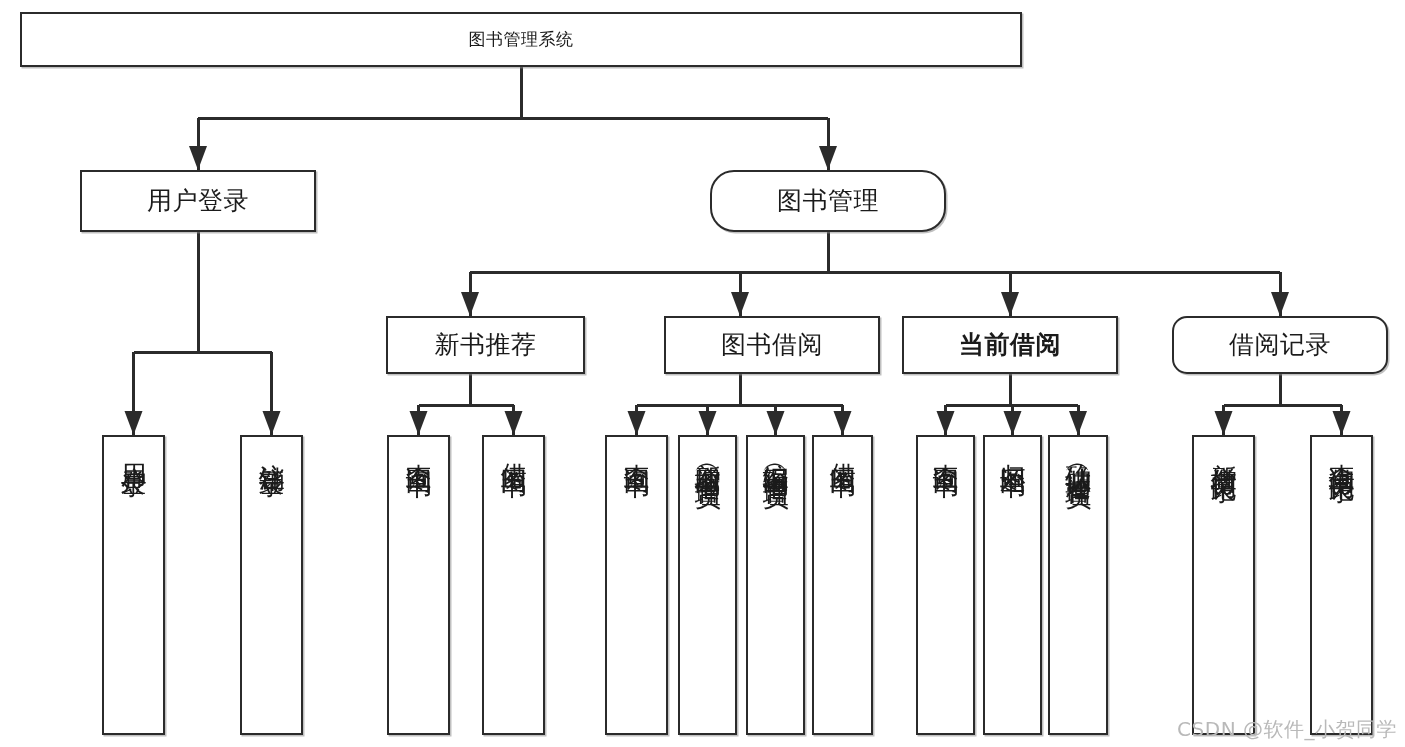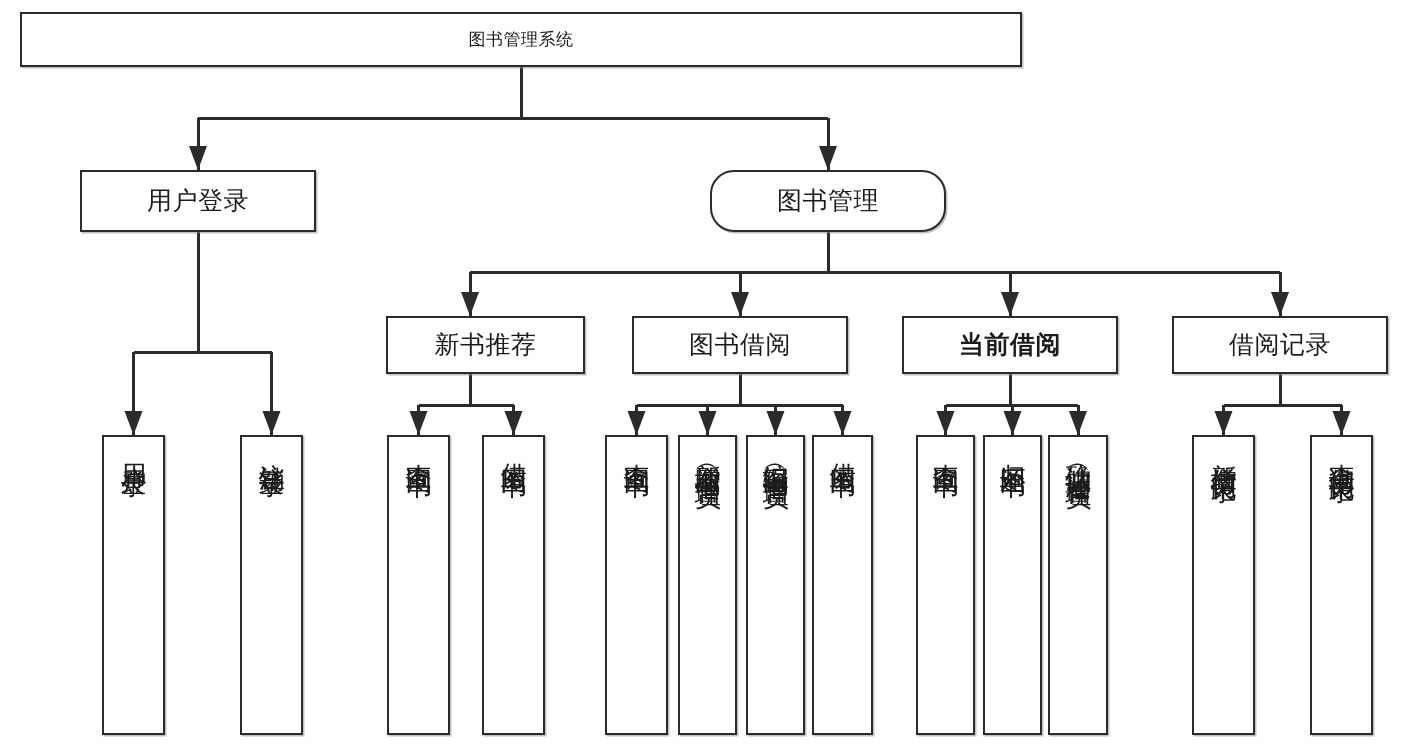--- a/index.html
+++ b/index.html
@@ -140,27 +140,27 @@
       </div>
       <div class="node horiz" style="left: 80px; top: 170px; width: 236px; height: 62px;">
         <span class="node-label">用户登录</span>
       </div>
       <div class="node horiz" style="left: 710px; top: 170px; width: 236px; height: 62px; border-radius: 24px;">
         <span class="node-label">图书管理</span>
       </div>
       <div class="node horiz" style="left: 362px; top: 316px; width: 199px; height: 58px; margin-left: 24px;">
         <span class="node-label">新书推荐</span>
       </div>
-      <div class="node horiz" style="left: 632px; top: 316px; width: 216px; height: 58px;">
+      <div class="node horiz" style="left: 664px; top: 316px; width: 216px; height: 58px;">
         <span class="node-label">图书借阅</span>
       </div>
       <div class="node horiz" style="left: 902px; top: 316px; width: 216px; height: 58px; font-weight: bold;">
         <span class="node-label">当前借阅</span>
       </div>
-      <div class="node horiz" style="left: 1172px; top: 316px; width: 216px; height: 58px;">
+      <div class="node horiz" style="left: 1172px; top: 316px; width: 216px; height: 58px; border-radius: 15px;">
         <span class="node-label">借阅记录</span>
       </div>
       <div class="node vert" style="left: 102px; top: 435px; width: 63px; height: 300px;">
         <span class="node-label">用户登录</span>
       </div>
       <div class="node vert" style="left: 240px; top: 435px; width: 63px; height: 300px;">
         <span class="node-label">注销登录</span>
       </div>
       <div class="node vert" style="left: 387px; top: 435px; width: 63px; height: 300px;">
         <span class="node-label">查询图书</span>
@@ -189,13 +189,14 @@
       <div class="node vert" style="left: 1048px; top: 435px; width: 60px; height: 300px;">
         <span class="node-label">确认归还（管理员）</span>
       </div>
       <div class="node vert" style="left: 1192px; top: 435px; width: 63px; height: 300px;">
         <span class="node-label">新增借阅记录</span>
       </div>
       <div class="node vert" style="left: 1310px; top: 435px; width: 63px; height: 300px;">
         <span class="node-label">查询借阅记录</span>
       </div>
     </div>
+  <div id="watermark">CSDN @软件_小贺同学</div>
 </div>
 
 </body></html>

